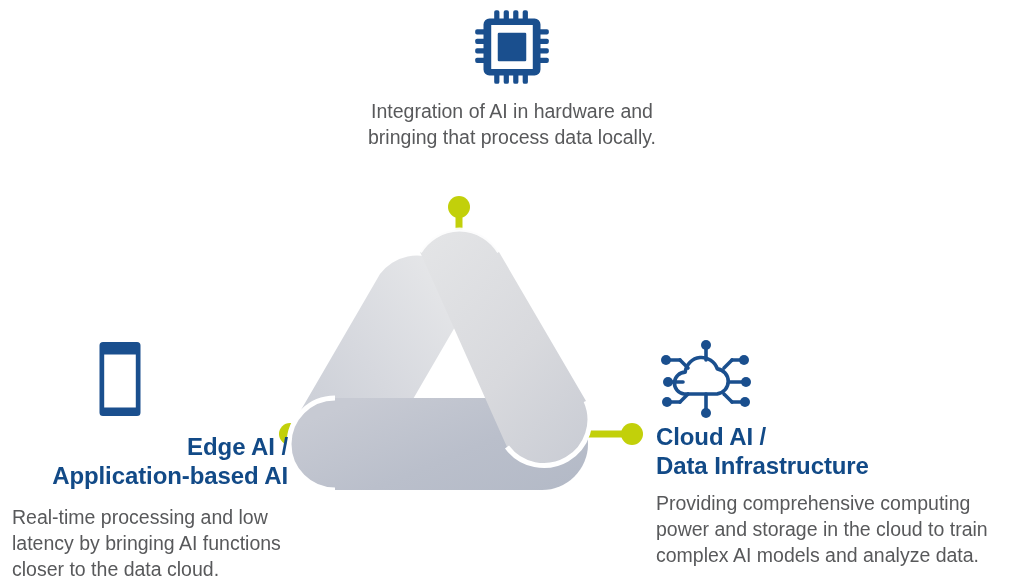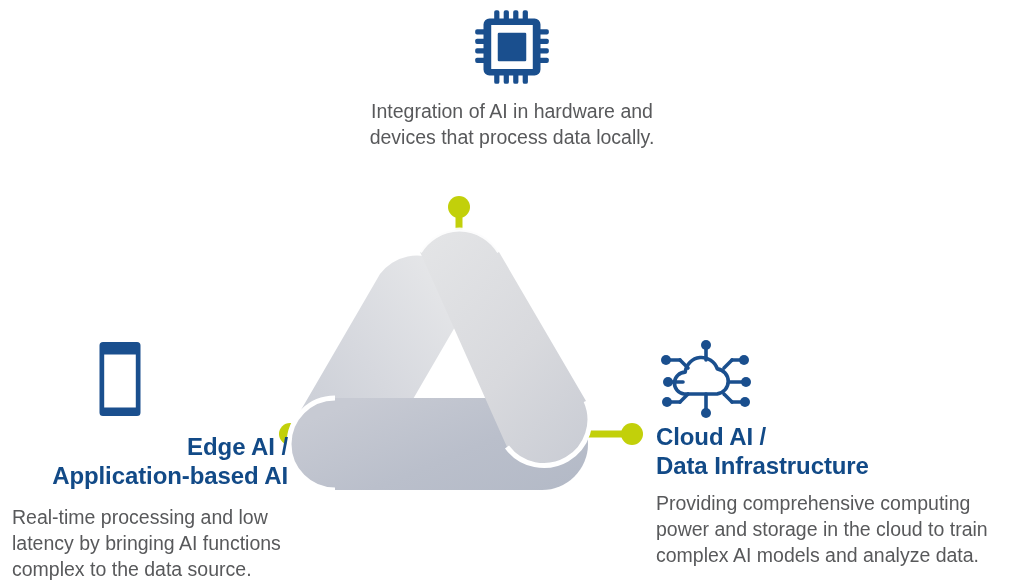--- a/index.html
+++ b/index.html
@@ -193,38 +193,38 @@
           <rect x="54" y="41" width="9" height="4.4" rx="1.6"></rect>
 
           <path d="M13 8 h38 a5 5 0 0 1 5 5 v38 a5 5 0 0 1 -5 5 h-38 a5 5 0 0 1 -5 -5 v-38 a5 5 0 0 1 5 -5 z
                    M14.5 13.5 v37 h35 v-37 z" fill-rule="evenodd"></path>
 
           <rect x="20" y="20" width="24" height="24" rx="1"></rect>
         </g>
       </svg>
     </div>
     <div class="node-desc">Integration of AI in hardware and
-devices that process data locally.</div>
+bringing that process data locally.</div>
   </div>
 
   <div id="node-left">
     <div class="icon-wrap">
       <svg width="44" height="78" viewBox="0 0 44 78" xmlns="http://www.w3.org/2000/svg">
         <g fill="#1a4f8e">
           <path d="M5 2 h34 a3.5 3.5 0 0 1 3.5 3.5 v67 a3.5 3.5 0 0 1 -3.5 3.5 h-34 a3.5 3.5 0 0 1 -3.5 -3.5 v-67 a3.5 3.5 0 0 1 3.5 -3.5 z
                    M6.2 14.5 v53 h31.6 v-53 z" fill-rule="evenodd"></path>
           <rect x="15.5" y="6.6" width="13" height="3.4" rx="1.7"></rect>
         </g>
       </svg>
     </div>
     <div class="node-title">Edge AI /
 Application-based AI</div>
     <div class="node-desc">Real-time processing and low
 latency by bringing AI functions
-complex to the data source.</div>
+closer to the data cloud.</div>
   </div>
 
   <div id="node-right">
     <div class="icon-wrap">
       <svg width="96" height="82" viewBox="0 0 96 82" xmlns="http://www.w3.org/2000/svg">
         <g stroke="#1a4f8e" stroke-width="3.6" fill="none" stroke-linecap="round" stroke-linejoin="round">
 
           <line x1="48" y1="22" x2="48" y2="9"></line>
           <line x1="30" y1="30" x2="22" y2="22"></line>
           <line x1="22" y1="22" x2="12" y2="22"></line>

